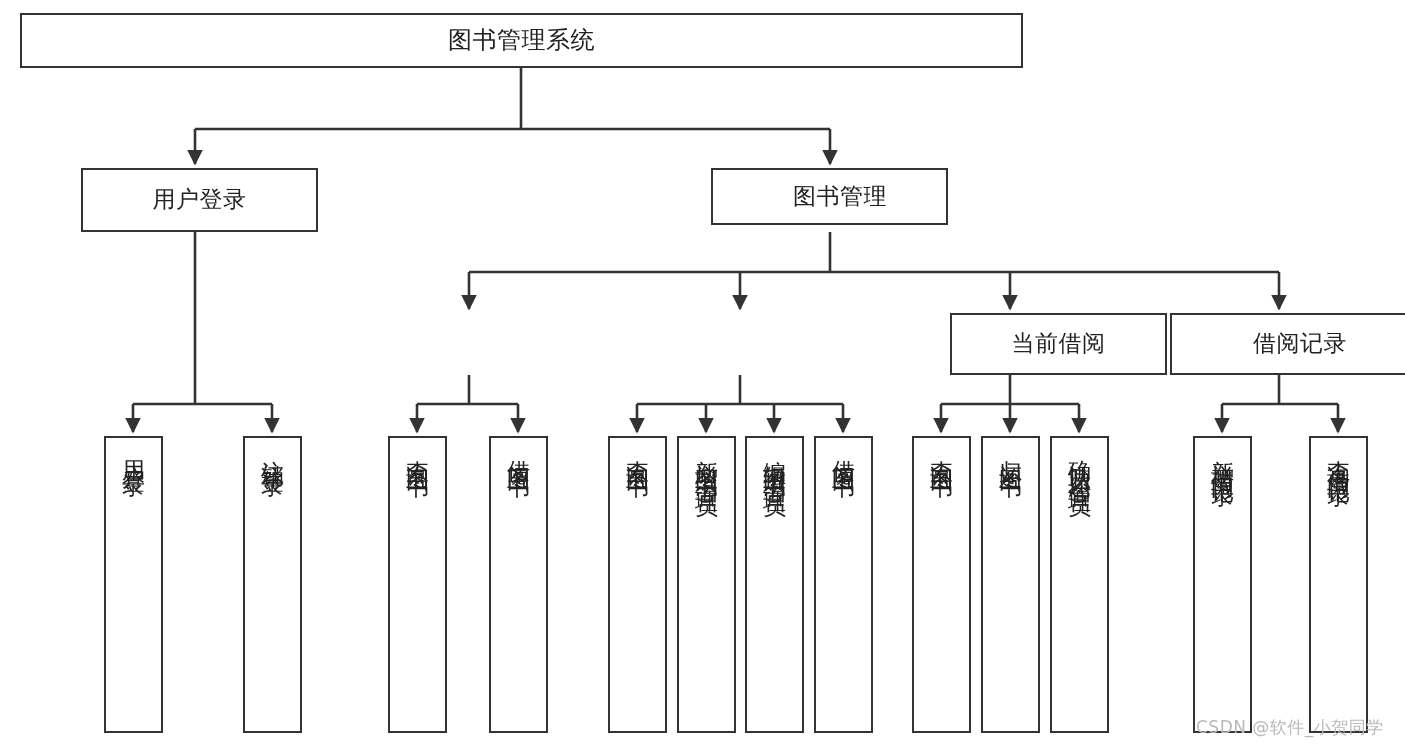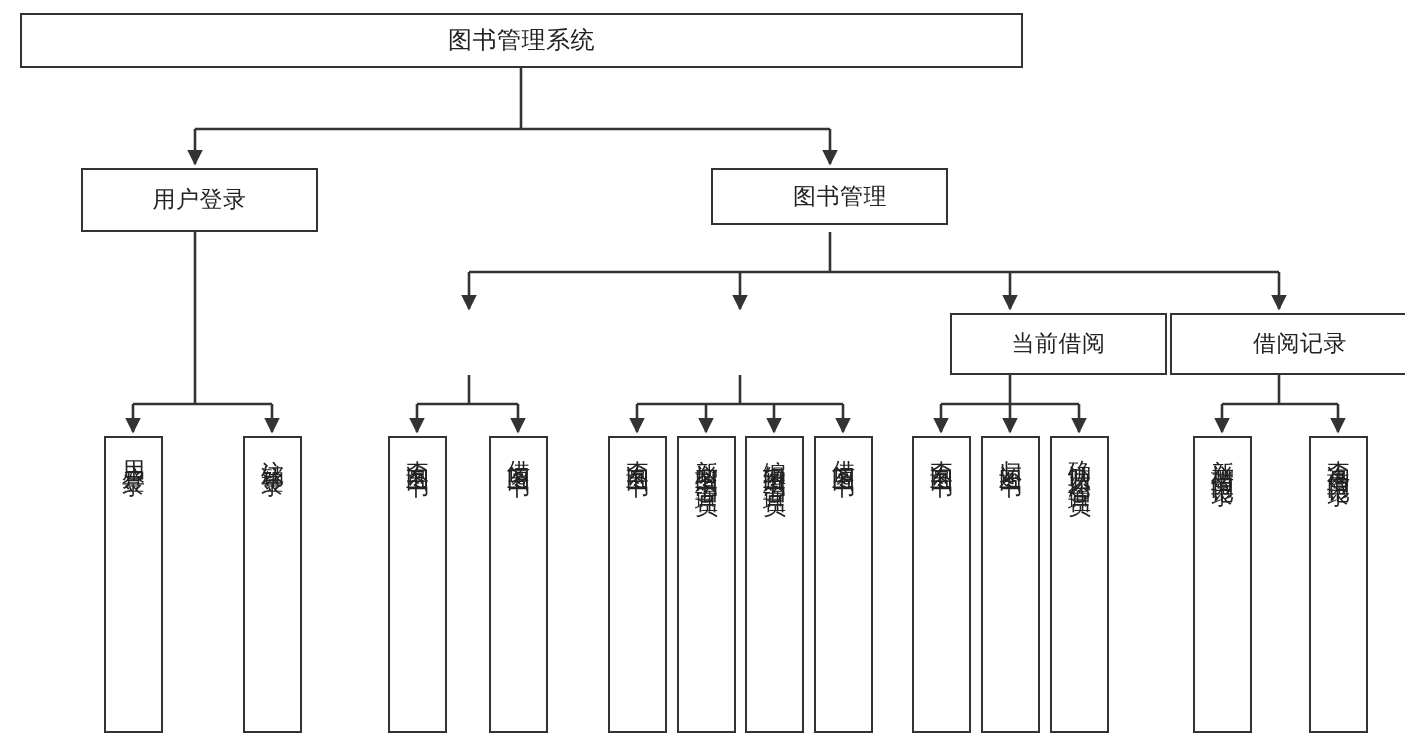--- a/index.html
+++ b/index.html
@@ -194,14 +194,15 @@
   </div>
 
   <div class="node v-box" style="left:1193px; top:436px; width:59px; height:297px;">
     <span class="node-label">新增借阅记录</span>
   </div>
 
   <div class="node v-box" style="left:1309px; top:436px; width:59px; height:297px;">
     <span class="node-label">查询借阅记录</span>
   </div>
 
+  <div class="watermark" style="left:1196px; top:716px;">CSDN @软件_小贺同学</div>
 
 </div>
 
 </body></html>

